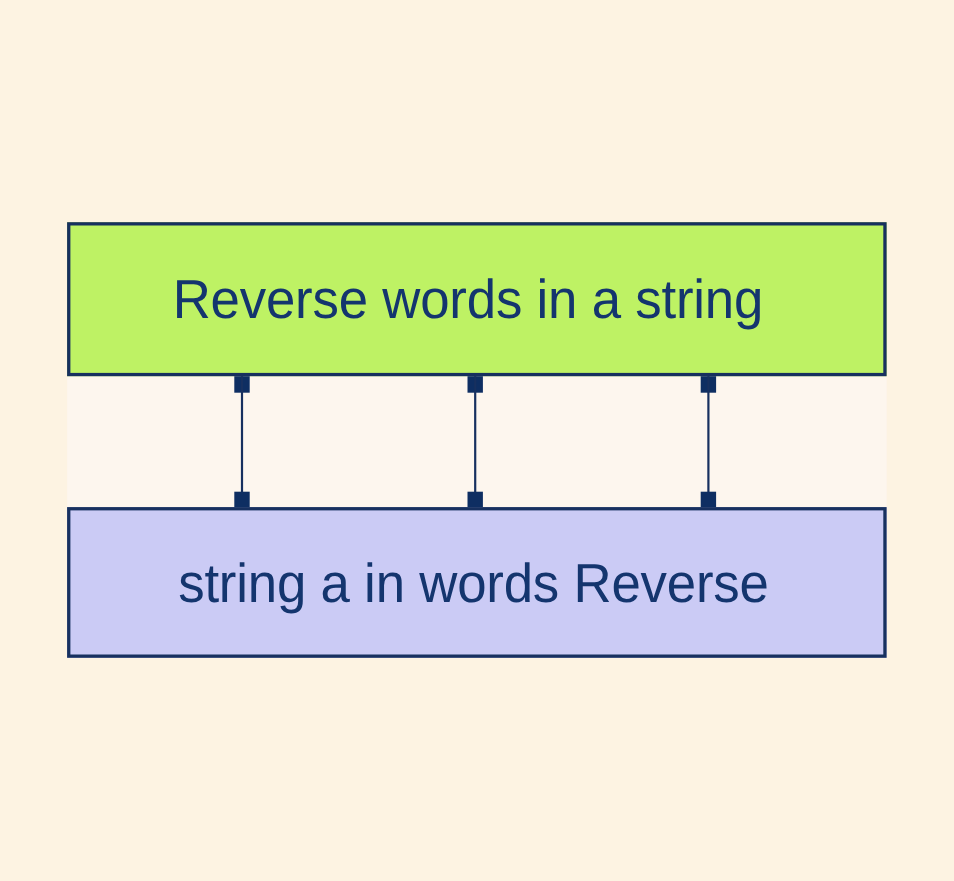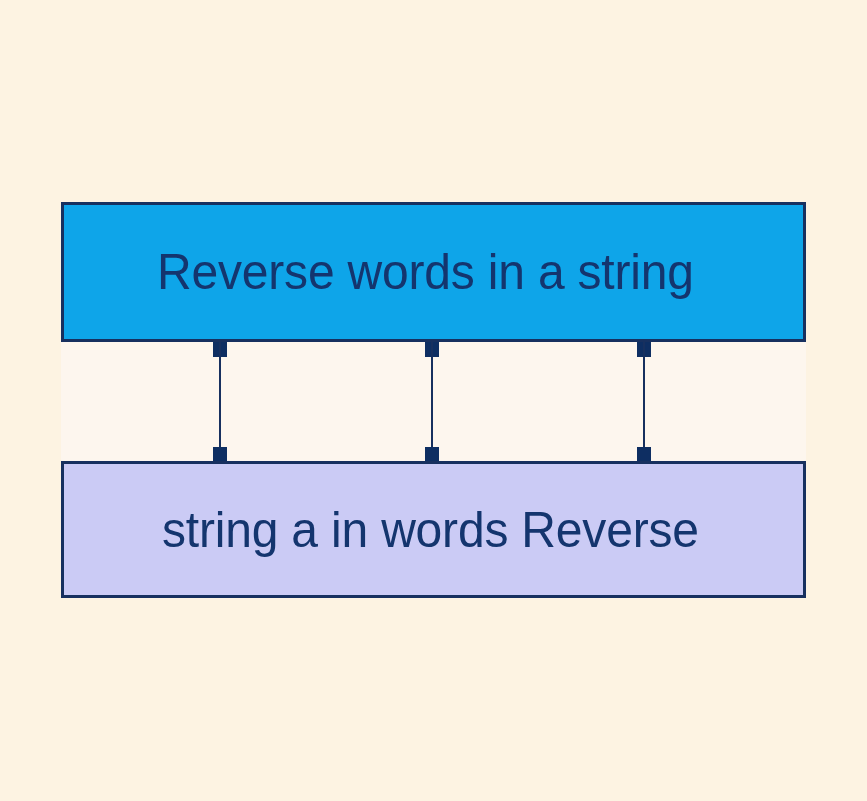--- a/index.html
+++ b/index.html
@@ -51,21 +51,21 @@
     transform: scaleX(0.96);
     transform-origin: left center;
   }
 
   
   #box-source {
     left: 61px;
     top: 202px;
     width: 745px;
     height: 140px;
-    background: #0ea5e9;
+    background: #bef264;
   }
   #box-source .box-label {
     margin-left: 93px;
   }
 
   
   #box-result {
     left: 61px;
     top: 461px;
     width: 745px;

